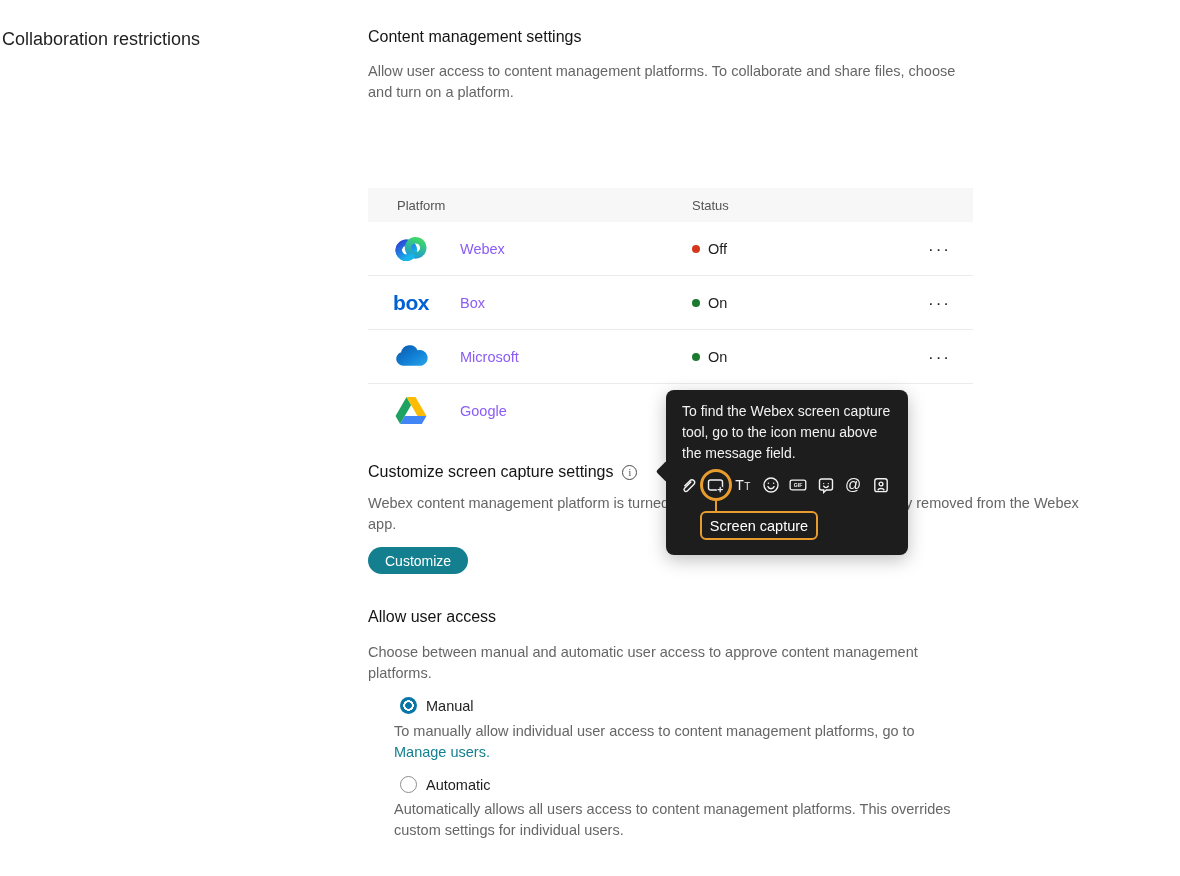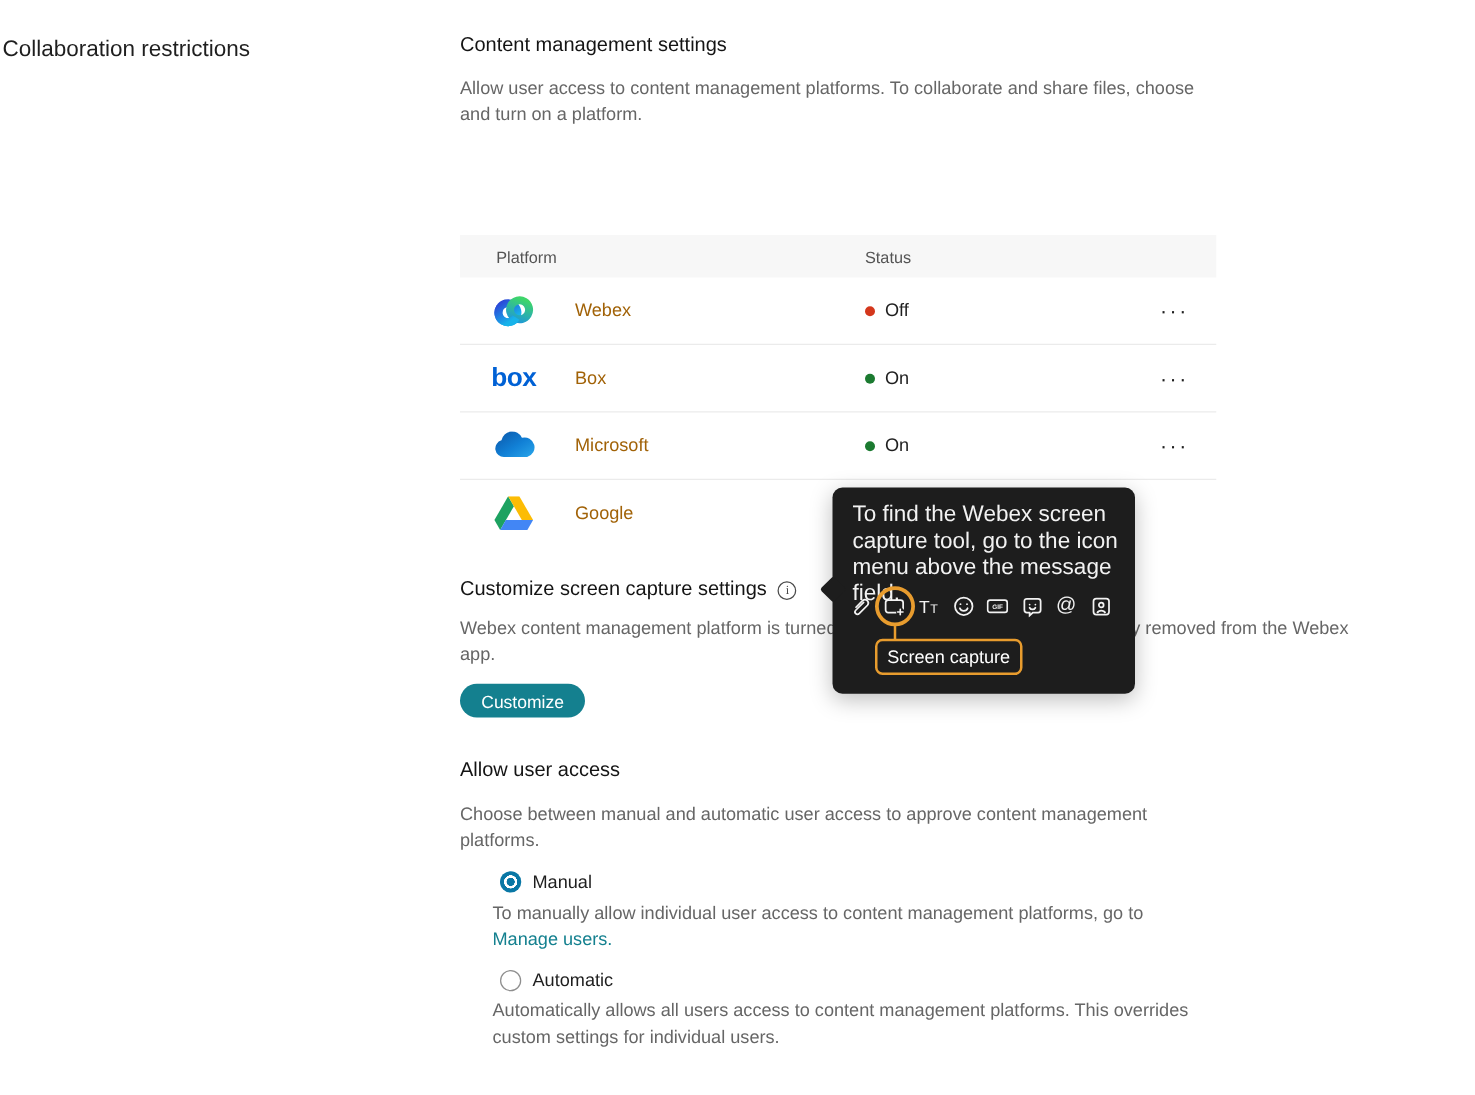--- a/index.html
+++ b/index.html
@@ -13,21 +13,21 @@
   .body-text { position:absolute; left:368px; font-size:14.5px; line-height:21px; color:#666; }
 
   
   .table { position:absolute; left:368px; top:188px; width:605px; }
   .t-head { height:34px; background:#f7f7f7; display:flex; align-items:center; font-size:13px; color:#545454; position:relative; }
   .t-head .c1 { padding-left:29px; }
   .t-head .c2 { position:absolute; left:324px; }
   .t-row { position:relative; height:54px; display:flex; align-items:center; }
   .t-row.bordered { border-bottom:1px solid #ebebeb; }
   .p-icon { position:absolute; left:25px; width:36px; height:36px; top:50%; transform:translateY(-50%); display:flex; align-items:center; justify-content:center; }
-  .p-name { position:absolute; left:92px; font-size:14.5px; color:#a16207; }
+  .p-name { position:absolute; left:92px; font-size:14.5px; color:#8b5cf6; }
   .p-status { position:absolute; left:324px; display:flex; align-items:center; gap:8px; }
   .dot { width:8px; height:8px; border-radius:50%; }
   .s-text { font-size:14.5px; color:#1f1f1f; }
   .row-menu { position:absolute; right:16px; top:50%; transform:translateY(-50%); border:none; background:none; font-size:17px; letter-spacing:2px; color:#1f1f1f; cursor:pointer; line-height:1; padding:4px 6px; }
   .box-word { font-weight:bold; font-size:21px; color:#0061D5; letter-spacing:-0.5px; }
 
   
   .h-with-icon { display:flex; align-items:center; gap:9px; }
   .info-icon { width:15px; height:15px; border:1.3px solid #4a4a4a; border-radius:50%; display:inline-flex; align-items:center; justify-content:center; font-size:10px; color:#4a4a4a; font-family:"Liberation Serif", serif; }
   .frag { position:absolute; font-size:14.5px; color:#666; white-space:nowrap; }
@@ -37,21 +37,21 @@
   .radio-row { position:absolute; left:368px; display:flex; align-items:center; gap:9px; cursor:pointer;margin-left:32px; }
   .radio { width:17px; height:17px; border-radius:50%; flex:0 0 auto; }
   .radio.sel { background:radial-gradient(circle at 50% 50%, #0977A5 0 3.1px, #fff 3.4px 5.2px, #0977A5 5.4px); }
   .radio.unsel { border:1.5px solid #8e8e8e; background:#fff; }
   .radio-label { font-size:14.5px; color:#1e1e1e; }
   .link { color:#14808F; cursor:pointer; }
 
   
   .tooltip { position:absolute; left:666px; top:390px; width:242px; height:165px; background:#1D1D1D; border-radius:8px; box-shadow:0 5px 18px rgba(0,0,0,.25); z-index:10; color:#efefef; }
   .tooltip .pointer { position:absolute; left:-7px; top:74px; width:15px; height:15px; background:#1D1D1D; transform:rotate(45deg); border-radius:2px; }
-  .tt-text { position:absolute; left:16px; top:11px; width:216px; font-size:18px; line-height:21px; color:#f2f2f2; }
+  .tt-text { position:absolute; left:16px; top:11px; width:216px; font-size:14px; line-height:21px; color:#f2f2f2; }
   .tt-icons { position:absolute; left:13px; top:86px; display:flex; gap:9.5px; align-items:center; }
   .tt-ic { width:18px; height:18px; position:relative; display:flex; align-items:center; justify-content:center; }
   .ring { position:absolute; left:-7px; top:-7px; width:32px; height:32px; border:3.5px solid #E89C2E; border-radius:50%; }
   .tt-ic svg { display:block; }
   .tt-tt { font-size:14px; color:#f2f2f2; font-variant:small-caps; letter-spacing:0.5px; }
   .tt-at { font-size:16px; color:#f2f2f2; }
   .connector { position:absolute; left:48.5px; top:109px; width:2.5px; height:14px; background:#E89C2E; }
   .capture-label { position:absolute; left:34px; top:121px; width:118px; height:29px; border:2.5px solid #E89C2E; border-radius:6px; display:flex; align-items:center; justify-content:center; font-size:14.5px; color:#fff; background:#1D1D1D;text-align:right; }
 </style>
 </head>

